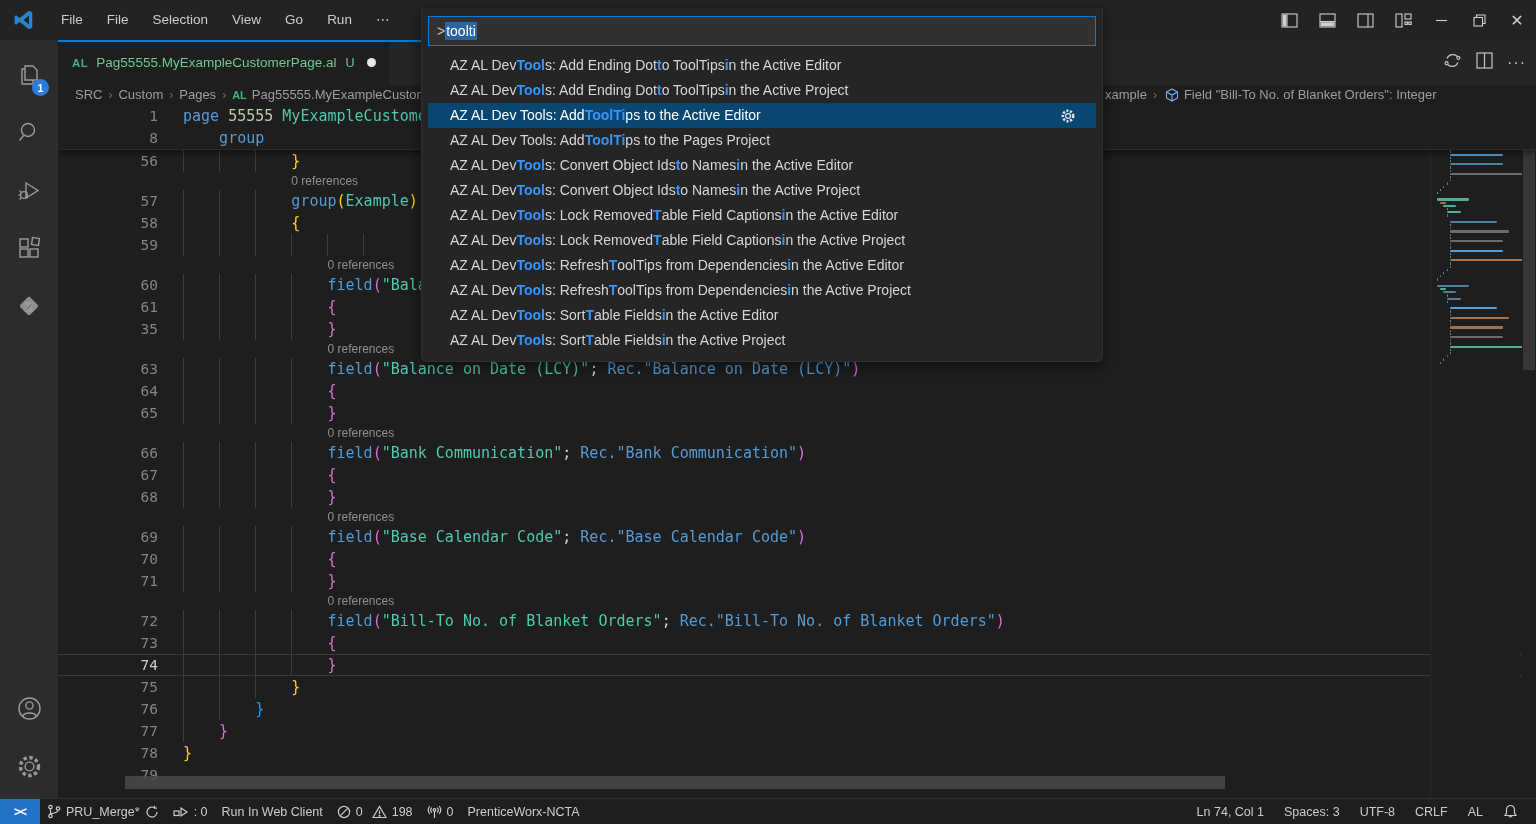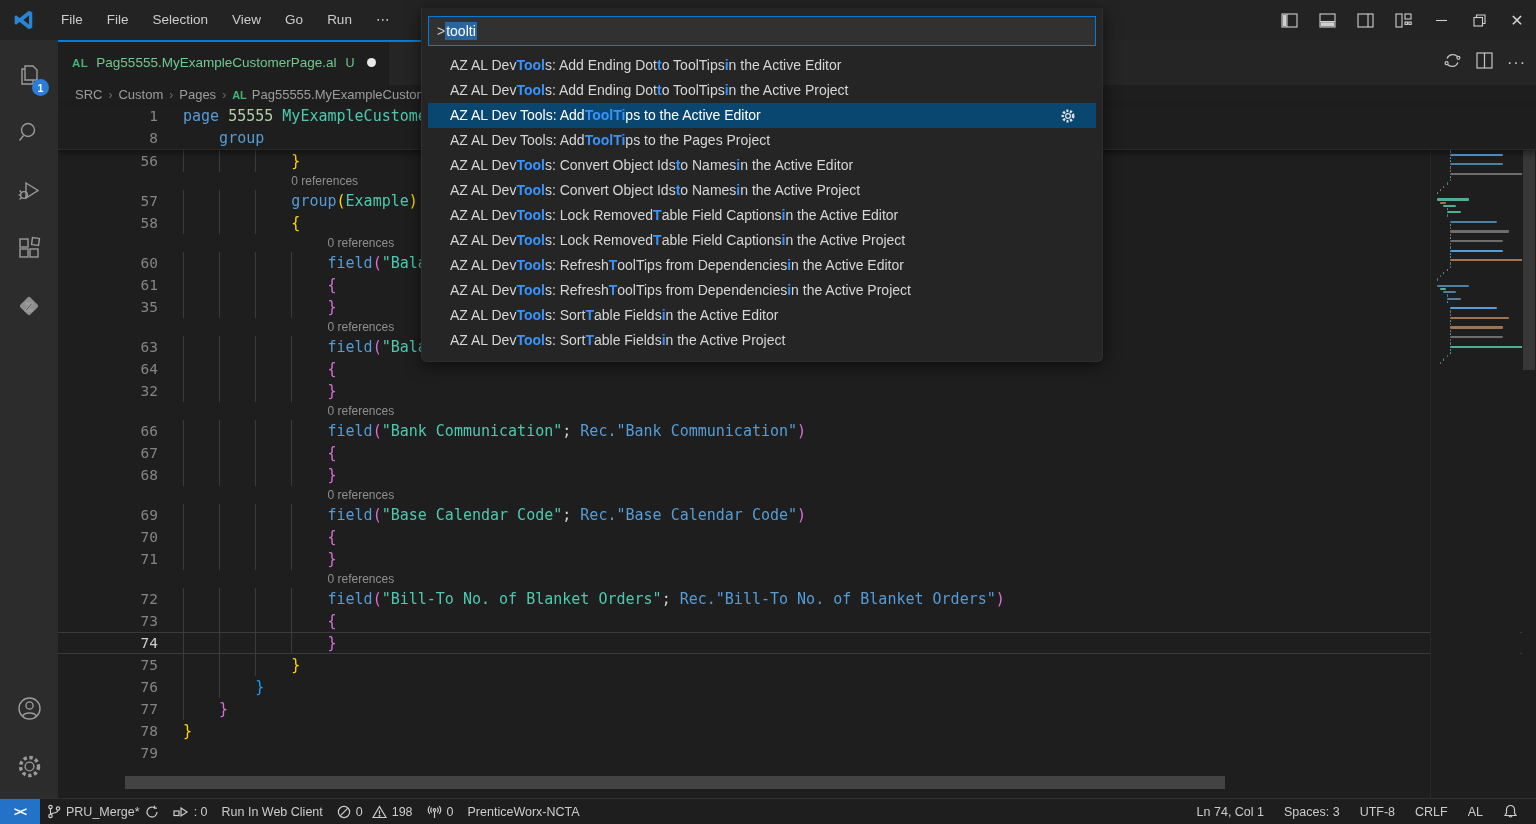--- a/index.html
+++ b/index.html
@@ -245,40 +245,49 @@
               <rect x="1" y="1" width="15" height="15"></rect>
               <line x1="8.5" y1="1" x2="8.5" y2="16"></line>
             </svg>
         </span>
         <span class="more-dots">···</span>
       </div>
     </div>
 
     <div class="breadcrumb">
       <div class="bc-left" id="bc-left"><span>SRC</span><span class="bc-sep">›</span><span>Custom</span><span class="bc-sep">›</span><span>Pages</span><span class="bc-sep">›</span><span class="bc-al">AL</span><span>Pag55555.MyExampleCustomerPage.al</span></div>
+      <div class="bc-right">
+        <span>xample</span>
+        <span class="bc-sep">›</span>
+        <svg class="bc-cube" width="14" height="14" viewBox="0 0 14 14">
+          <path d="M7 1 L12.5 4 V10 L7 13 L1.5 10 V4 Z M1.5 4 L7 7 L12.5 4 M7 7 V13" fill="none" stroke="#6fb4f5" stroke-width="1.1"></path>
+        </svg>
+        <span>Field "Bill-To No. of Blanket Orders": Integer</span>
+      </div>
     </div>
 
     <div class="editor">
       <div class="sticky" id="sticky">
           <div class="cline"><span class="lnum">1</span><span class="ltext" style="left: 125px;"><span style="color: rgb(86, 156, 214);">page</span><span style="color: rgb(212, 212, 212);"> </span><span style="color: rgb(181, 206, 168);">55555</span><span style="color: rgb(212, 212, 212);"> </span><span style="color: rgb(78, 201, 176);">MyExampleCustomerPage</span></span></div>
           <div class="cline"><span class="lnum">8</span><span class="ltext" style="left: 161.12px;"><span style="color: rgb(86, 156, 214);">group</span></span></div>
         </div>
       <div id="code">
           <div class="cline"><span class="lnum">56</span><span class="guides" style="width: 108.36px;"></span><span class="ltext" style="left: 233.36px;"><span style="color: rgb(255, 215, 0);">}</span></span></div>
           <div class="codelens" style="padding-left: 233.36px;">0 references</div>
           <div class="cline"><span class="lnum">57</span><span class="guides" style="width: 108.36px;"></span><span class="ltext" style="left: 233.36px;"><span style="color: rgb(86, 156, 214);">group</span><span style="color: rgb(255, 215, 0);">(</span><span style="color: rgb(78, 201, 176);">Example</span><span style="color: rgb(255, 215, 0);">)</span></span></div>
           <div class="cline"><span class="lnum">58</span><span class="guides" style="width: 108.36px;"></span><span class="ltext" style="left: 233.36px;"><span style="color: rgb(255, 215, 0);">{</span></span></div>
+          <div class="cline"><span class="lnum">59</span><span class="guides" style="width: 180.6px;"></span><span class="ltext" style="left: 305.6px;"></span></div>
           <div class="codelens" style="padding-left: 269.48px;">0 references</div>
           <div class="cline"><span class="lnum">60</span><span class="guides" style="width: 144.48px;"></span><span class="ltext" style="left: 269.48px;"><span style="color: rgb(86, 156, 214);">field</span><span style="color: rgb(218, 112, 214);">(</span><span style="color: rgb(78, 201, 176);">"Balance on Date"</span><span style="color: rgb(212, 212, 212);">; </span><span style="color: rgb(86, 156, 214);">Rec."Balance on Date"</span><span style="color: rgb(218, 112, 214);">)</span></span></div>
           <div class="cline"><span class="lnum">61</span><span class="guides" style="width: 144.48px;"></span><span class="ltext" style="left: 269.48px;"><span style="color: rgb(218, 112, 214);">{</span></span></div>
           <div class="cline"><span class="lnum">35</span><span class="guides" style="width: 144.48px;"></span><span class="ltext" style="left: 269.48px;"><span style="color: rgb(218, 112, 214);">}</span></span></div>
           <div class="codelens" style="padding-left: 269.48px;">0 references</div>
           <div class="cline"><span class="lnum">63</span><span class="guides" style="width: 144.48px;"></span><span class="ltext" style="left: 269.48px;"><span style="color: rgb(86, 156, 214);">field</span><span style="color: rgb(218, 112, 214);">(</span><span style="color: rgb(78, 201, 176);">"Balance on Date (LCY)"</span><span style="color: rgb(212, 212, 212);">; </span><span style="color: rgb(86, 156, 214);">Rec."Balance on Date (LCY)"</span><span style="color: rgb(218, 112, 214);">)</span></span></div>
           <div class="cline"><span class="lnum">64</span><span class="guides" style="width: 144.48px;"></span><span class="ltext" style="left: 269.48px;"><span style="color: rgb(218, 112, 214);">{</span></span></div>
-          <div class="cline"><span class="lnum">32</span><span class="guides" style="width: 144.48px;"></span><span class="ltext" style="left: 269.48px;"><span style="color: rgb(218, 112, 214);">}</span></span></div>
+          <div class="cline"><span class="lnum">65</span><span class="guides" style="width: 144.48px;"></span><span class="ltext" style="left: 269.48px;"><span style="color: rgb(218, 112, 214);">}</span></span></div>
           <div class="codelens" style="padding-left: 269.48px;">0 references</div>
           <div class="cline"><span class="lnum">66</span><span class="guides" style="width: 144.48px;"></span><span class="ltext" style="left: 269.48px;"><span style="color: rgb(86, 156, 214);">field</span><span style="color: rgb(218, 112, 214);">(</span><span style="color: rgb(78, 201, 176);">"Bank Communication"</span><span style="color: rgb(212, 212, 212);">; </span><span style="color: rgb(86, 156, 214);">Rec."Bank Communication"</span><span style="color: rgb(218, 112, 214);">)</span></span></div>
           <div class="cline"><span class="lnum">67</span><span class="guides" style="width: 144.48px;"></span><span class="ltext" style="left: 269.48px;"><span style="color: rgb(218, 112, 214);">{</span></span></div>
           <div class="cline"><span class="lnum">68</span><span class="guides" style="width: 144.48px;"></span><span class="ltext" style="left: 269.48px;"><span style="color: rgb(218, 112, 214);">}</span></span></div>
           <div class="codelens" style="padding-left: 269.48px;">0 references</div>
           <div class="cline"><span class="lnum">69</span><span class="guides" style="width: 144.48px;"></span><span class="ltext" style="left: 269.48px;"><span style="color: rgb(86, 156, 214);">field</span><span style="color: rgb(218, 112, 214);">(</span><span style="color: rgb(78, 201, 176);">"Base Calendar Code"</span><span style="color: rgb(212, 212, 212);">; </span><span style="color: rgb(86, 156, 214);">Rec."Base Calendar Code"</span><span style="color: rgb(218, 112, 214);">)</span></span></div>
           <div class="cline"><span class="lnum">70</span><span class="guides" style="width: 144.48px;"></span><span class="ltext" style="left: 269.48px;"><span style="color: rgb(218, 112, 214);">{</span></span></div>
           <div class="cline"><span class="lnum">71</span><span class="guides" style="width: 144.48px;"></span><span class="ltext" style="left: 269.48px;"><span style="color: rgb(218, 112, 214);">}</span></span></div>
           <div class="codelens" style="padding-left: 269.48px;">0 references</div>
           <div class="cline"><span class="lnum">72</span><span class="guides" style="width: 144.48px;"></span><span class="ltext" style="left: 269.48px;"><span style="color: rgb(86, 156, 214);">field</span><span style="color: rgb(218, 112, 214);">(</span><span style="color: rgb(78, 201, 176);">"Bill-To No. of Blanket Orders"</span><span style="color: rgb(212, 212, 212);">; </span><span style="color: rgb(86, 156, 214);">Rec."Bill-To No. of Blanket Orders"</span><span style="color: rgb(218, 112, 214);">)</span></span></div>

